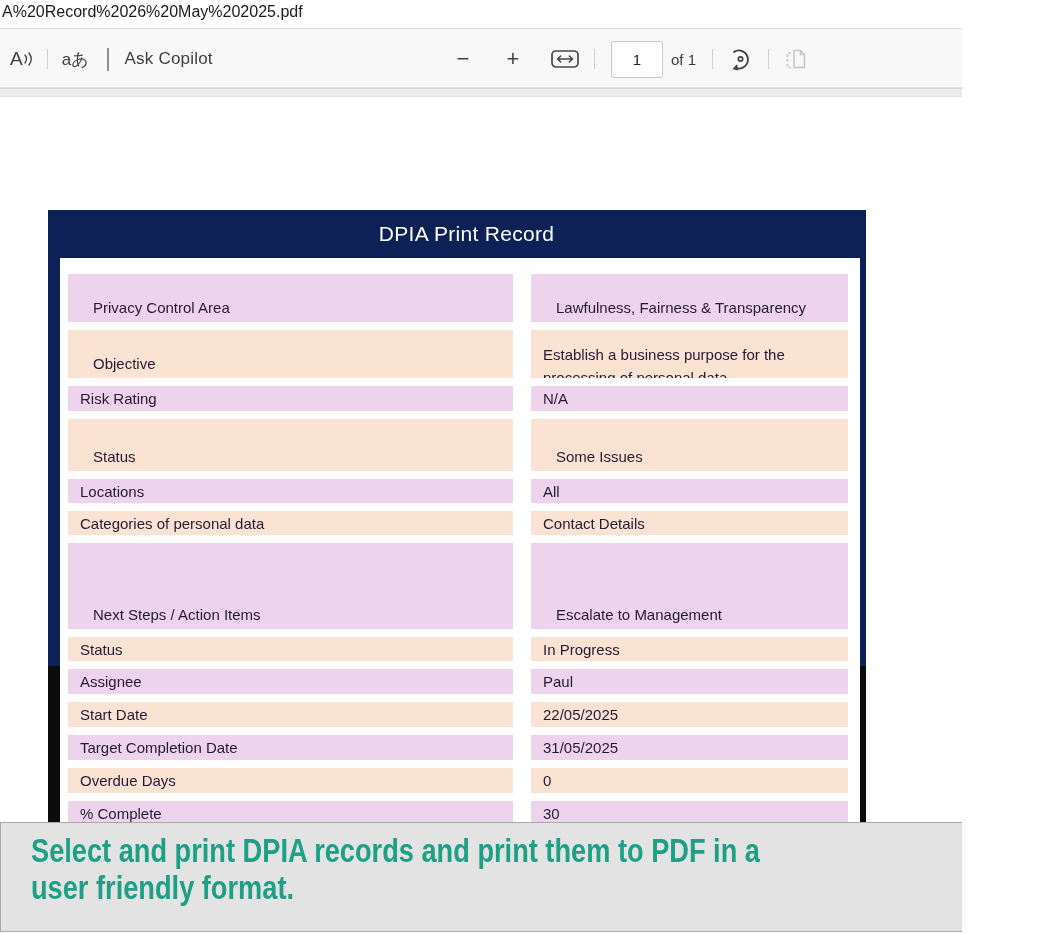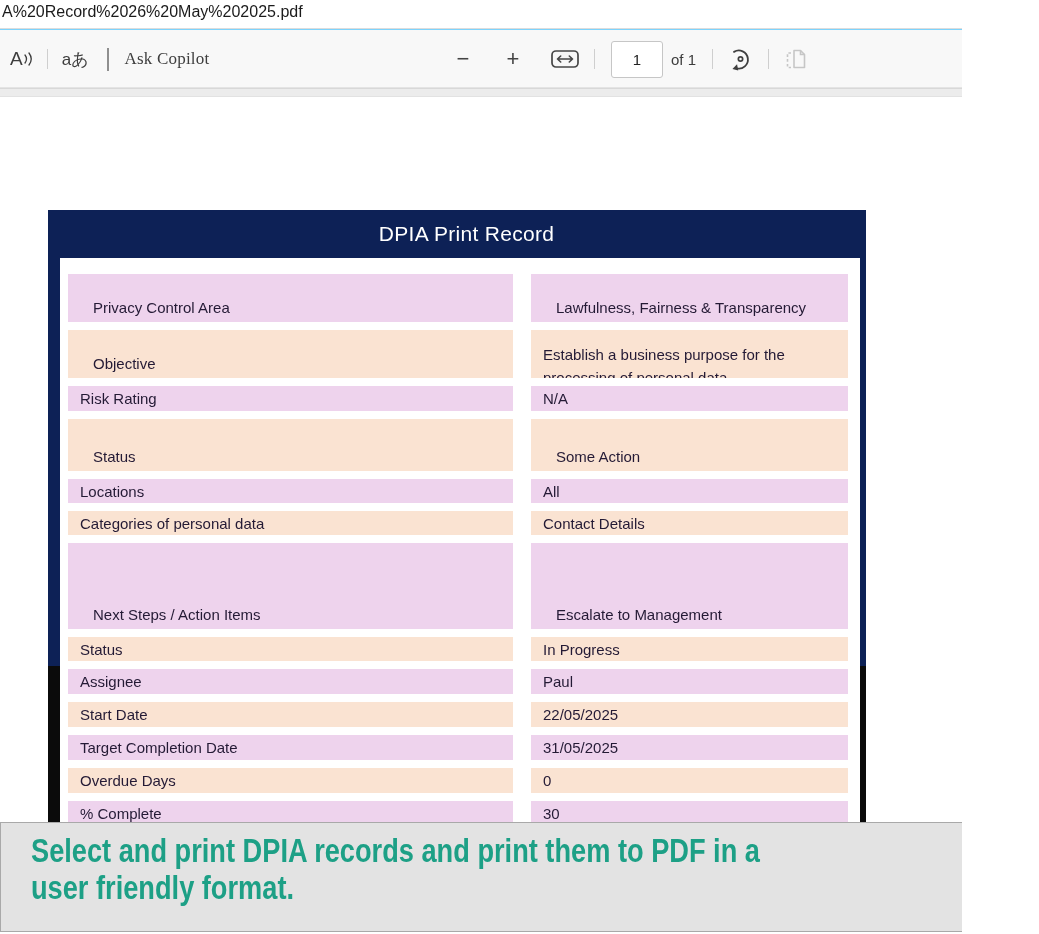--- a/index.html
+++ b/index.html
@@ -1,36 +1,36 @@
 <!DOCTYPE html>
 <html><head>
 <meta charset="utf-8">
 <style>
   * { margin:0; padding:0; box-sizing:border-box; }
   html,body { background:#fff; }
   .screen {
     position:relative; width:962px; height:934px;
-    background:#7dd3fc; overflow:hidden;
+    background:#fef9c3; overflow:hidden;
     font-family:"Liberation Sans","DejaVu Sans",sans-serif;
   }
 
   
   .titlebar { position:absolute; left:0; top:0; width:100%; height:29px; background:#fff; border-bottom:1px solid #dcdcdc; }
   .titlebar .wtitle { position:absolute; left:2px; top:3px; font-size:16px; color:#1b1b1b; white-space:nowrap; }
 
   
   .toolbar { position:absolute; left:0; top:30px; width:1037px; height:58px; background:#f8f8f8; border-bottom:1px solid #e4e4e4; }
   .tb-left { position:absolute; left:6px; top:0; height:58px; display:flex; align-items:center; }
   .tb-center { position:absolute; left:444px; top:0; height:58px; display:flex; align-items:center; }
   .tbtn { background:transparent; border:none; display:flex; align-items:center; justify-content:center; cursor:pointer; color:#3d3d3d; padding:0 4px; }
   .tdiv { width:1px; height:20px; background:#cfcfcf; margin:0 10px; }
   .tdiv.dark { width:2px; height:23px; background:#8f8f8f; margin:0 12px 0 14px; }
   .ra-a { font-size:19px; color:#3d3d3d; }
   .translate-txt { font-size:17px; color:#3d3d3d; }
-  .copilot-txt { font-size:17px; color:#3e3e3e; letter-spacing:0.2px;font-family:Liberation Serif, serif; }
+  .copilot-txt { font-size:17px; color:#3e3e3e; letter-spacing:0.2px; }
   .zoomglyph { font-size:22px; color:#444; font-weight:400; width:30px; text-align:center; }
   .pageinput {
     width:52px; height:37px; border:1px solid #c6c6c6; border-radius:3px; background:#fff;
     text-align:center; font-size:15px; color:#222; font-family:inherit; margin:0 8px 0 6px;
   }
   .of-label { font-size:15px; color:#3c3c3c; margin-right:6px; white-space:nowrap; }
   .substrip { position:absolute; left:0; top:88px; width:1037px; height:9px; background:#ececec; border-top:1px solid #d8d8d8; border-bottom:1px solid #e2e2e2; }
 
   
   .pdf-canvas { position:absolute; left:0; top:97px; width:1039px; height:837px; background:#ffffff; }
@@ -146,21 +146,21 @@
           <div class="row">
             <div class="cell lbl peach h48 vb">Objective</div>
             <div class="cell val peach h48 vt">Establish a business purpose for the processing of personal data.</div>
           </div>
           <div class="row">
             <div class="cell lbl pink h25 vc">Risk Rating</div>
             <div class="cell val pink h25 vc">N/A</div>
           </div>
           <div class="row">
             <div class="cell lbl peach h52 vb">Status</div>
-            <div class="cell val peach h52 vb">Some Action</div>
+            <div class="cell val peach h52 vb">Some Issues</div>
           </div>
           <div class="row">
             <div class="cell lbl pink h24 vc">Locations</div>
             <div class="cell val pink h24 vc">All</div>
           </div>
           <div class="row">
             <div class="cell lbl peach h24 vc">Categories of personal data</div>
             <div class="cell val peach h24 vc">Contact Details</div>
           </div>
           <div class="row">

